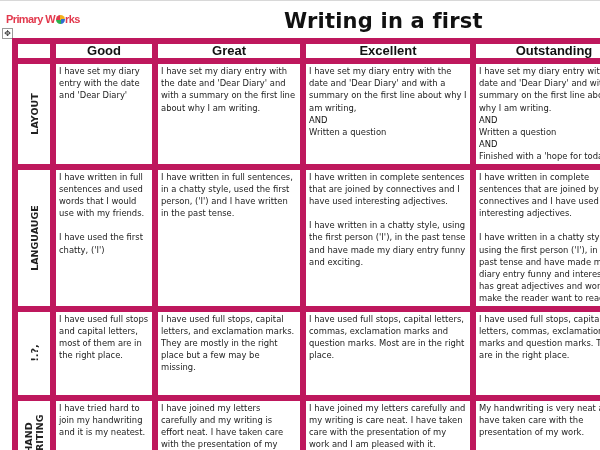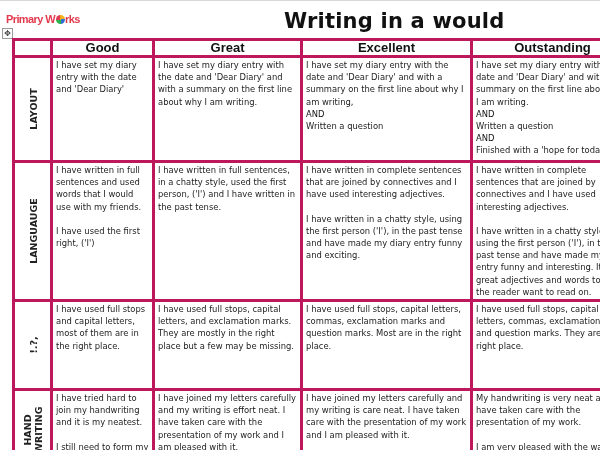--- a/index.html
+++ b/index.html
@@ -33,21 +33,21 @@
     position: absolute; left: 2px; top: 28px; width: 9px; height: 9px;
     border: 1px solid #9a9a9a; background: #fff;
     font-size: 8px; line-height: 9px; text-align: center; color: #333;
   }
   table.rubric {
     position: absolute; left: 12px; top: 38px;
     border-collapse: collapse; table-layout: fixed;
     width: 620px;
   }
   table.rubric td, table.rubric th {
-    border: 3px solid #be185d;
+    border: 6px solid #be185d;
     vertical-align: top;
     padding: 1px 3px;
     font-family: "DejaVu Sans", sans-serif;
     font-size: 8.4px; line-height: 12.2px; color: #222;
     overflow: hidden;
   }
   table.rubric th {
     font-family: "Liberation Sans", sans-serif;
     font-size: 13px; font-weight: bold; line-height: 14px;
     text-align: center; color: #111; padding: 0;
@@ -74,21 +74,21 @@
 </style>
 </head>
 <body>
 
 <div class="topline"></div>
 
 <div class="logo">
   <span>Primary W</span><span class="o-dot"></span><span>rks</span>
 </div>
 
-<div class="title">Writing in a would</div>
+<div class="title">Writing in a first</div>
 
 <div class="move-handle">✥</div>
 
 <table class="rubric">
   <colgroup>
     <col style="width:38px">
     <col style="width:102px">
     <col style="width:148px">
     <col style="width:170px">
     <col style="width:162px">
@@ -126,21 +126,21 @@
     </td>
   </tr>
 
   <tr class="r-language">
     <td class="rowhead">
       <div class="vlabel">LANGUAUGE</div>
     </td>
     <td class="cell">
       <p>I have written in full sentences and used words that I would use with my friends.</p>
       <div class="gap"></div>
-      <p>I have used the first right, ('I')</p>
+      <p>I have used the first chatty, ('I')</p>
     </td>
     <td class="cell">
       <p>I have written in full sentences, in a chatty style, used the first person, ('I') and I have written in the past tense.</p>
     </td>
     <td class="cell">
       <p>I have written in complete sentences that are joined by connectives and I have used interesting adjectives.</p>
       <div class="gap"></div>
       <p>I have written in a chatty style, using the first person ('I'), in the past tense and have made my diary entry funny and exciting.</p>
     </td>
     <td class="cell">

